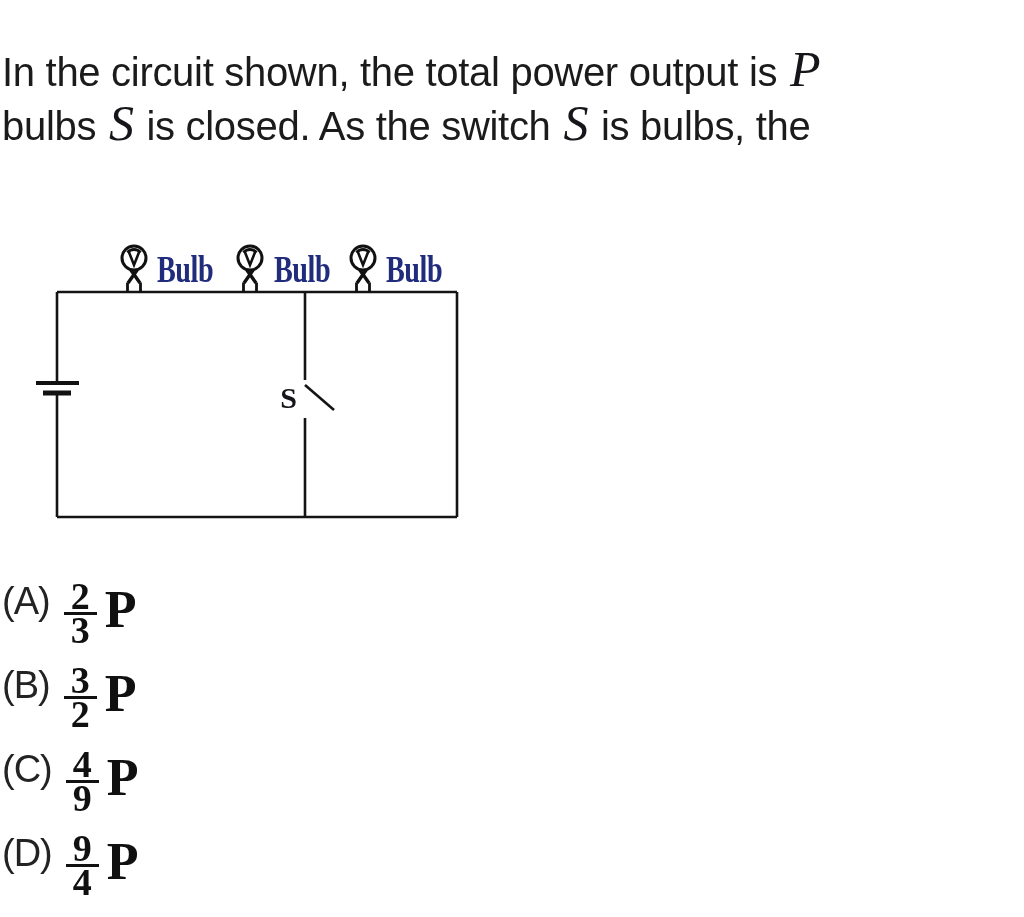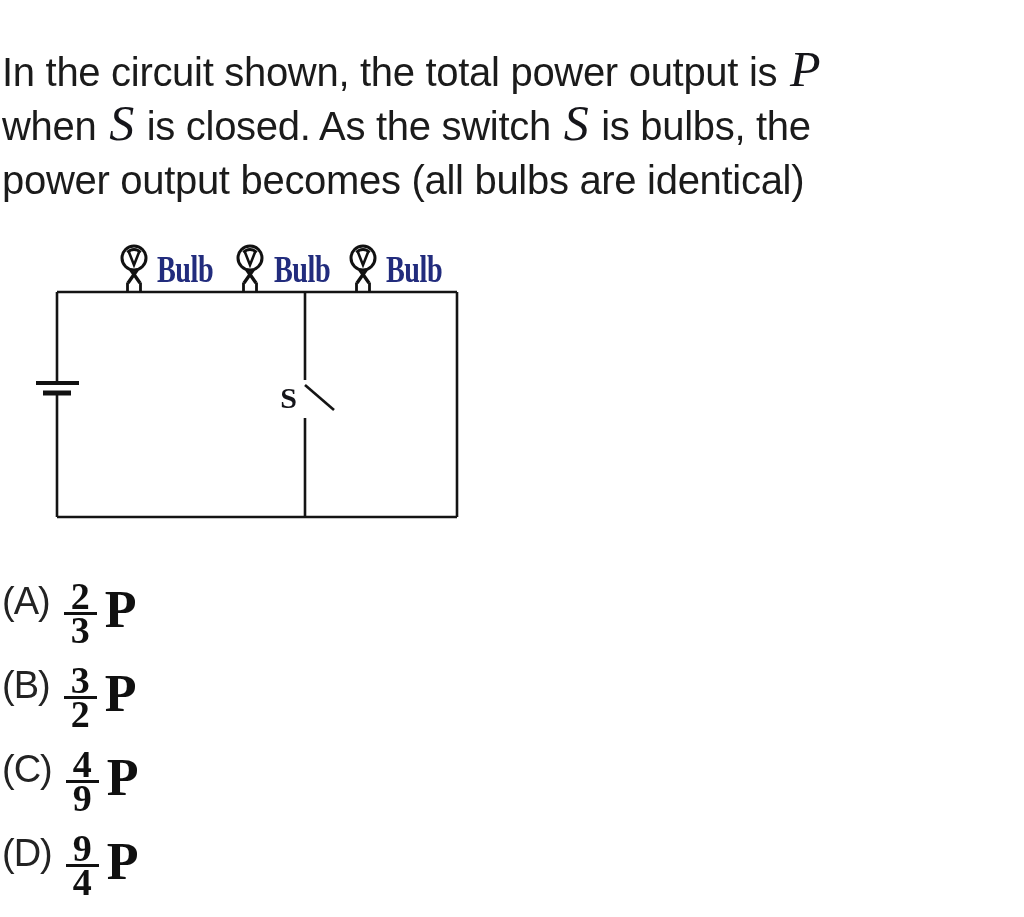--- a/index.html
+++ b/index.html
@@ -49,22 +49,21 @@
   }
   .opt-a{top:575px;} .opt-b{top:659px;} .opt-c{top:743px;} .opt-d{top:827px;}
 </style>
 </head>
 <body>
 
 <div class="page">
 
   <div class="question">
     <div class="qline"><span>In the circuit shown, the total power output is </span><span class="mvar">P</span></div>
-    <div class="qline"><span>when </span><span class="mvar">S</span><span> is closed. As the switch </span><span class="mvar">S</span><span> is bulbs, the</span></div>
-    <div class="qline"><span>power output becomes (all bulbs are identical)</span></div>
+    <div class="qline"><span>bulbs </span><span class="mvar">S</span><span> is closed. As the switch </span><span class="mvar">S</span><span> is bulbs, the</span></div>
   </div>
 
   <svg class="circuit" width="480" height="300" viewBox="0 0 480 300">
     <defs>
       <g id="bulb" stroke="#111111" fill="none">
         <circle r="12" stroke-width="3"></circle>
         <path d="M -6.5 -5.5 A 8.5 8.5 0 0 1 6.5 -5.5" stroke-width="3"></path>
         <path d="M -5.5 -7 L 0 7 L 5.5 -7" stroke-width="2.6"></path>
         <path d="M -3.5 11.5 L 6 25 M 3.5 11.5 L -6 25" stroke-width="3.4"></path>
         <path d="M -6.5 24.5 V 34 M 6.5 24.5 V 34" stroke-width="2.8"></path>

